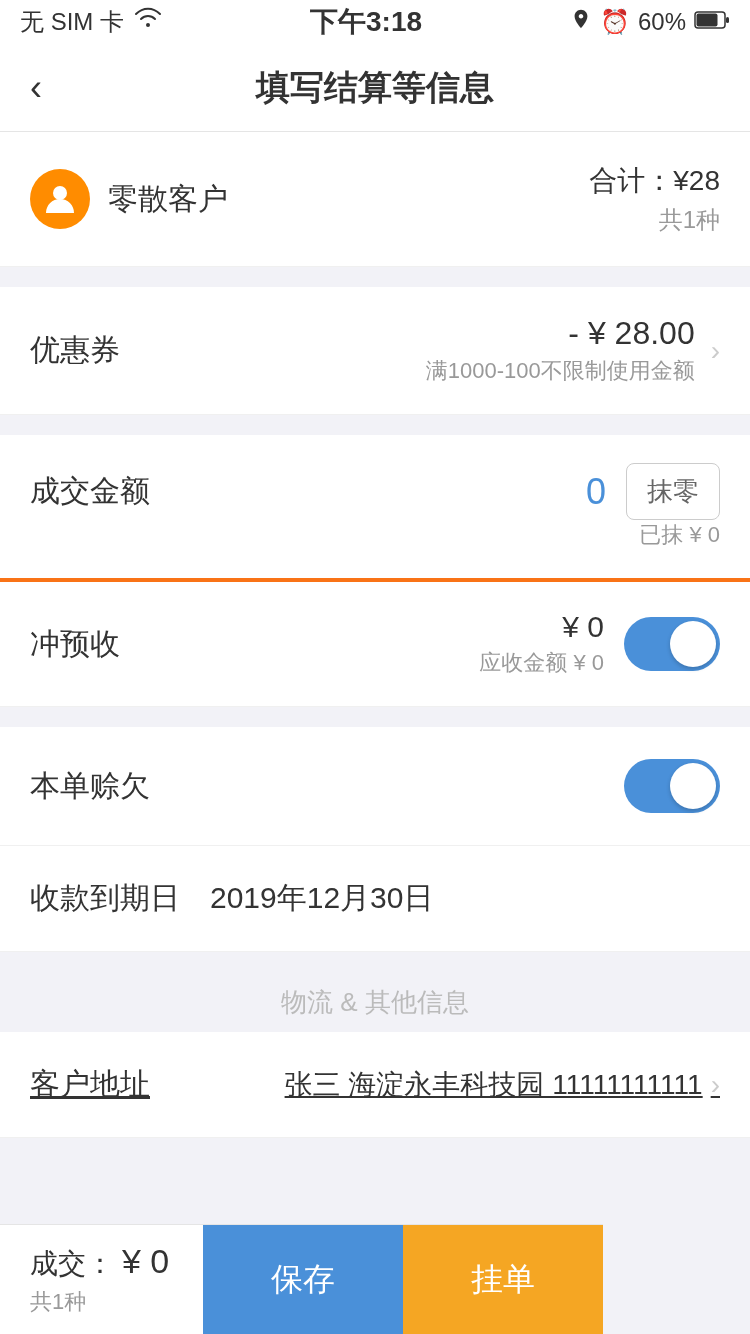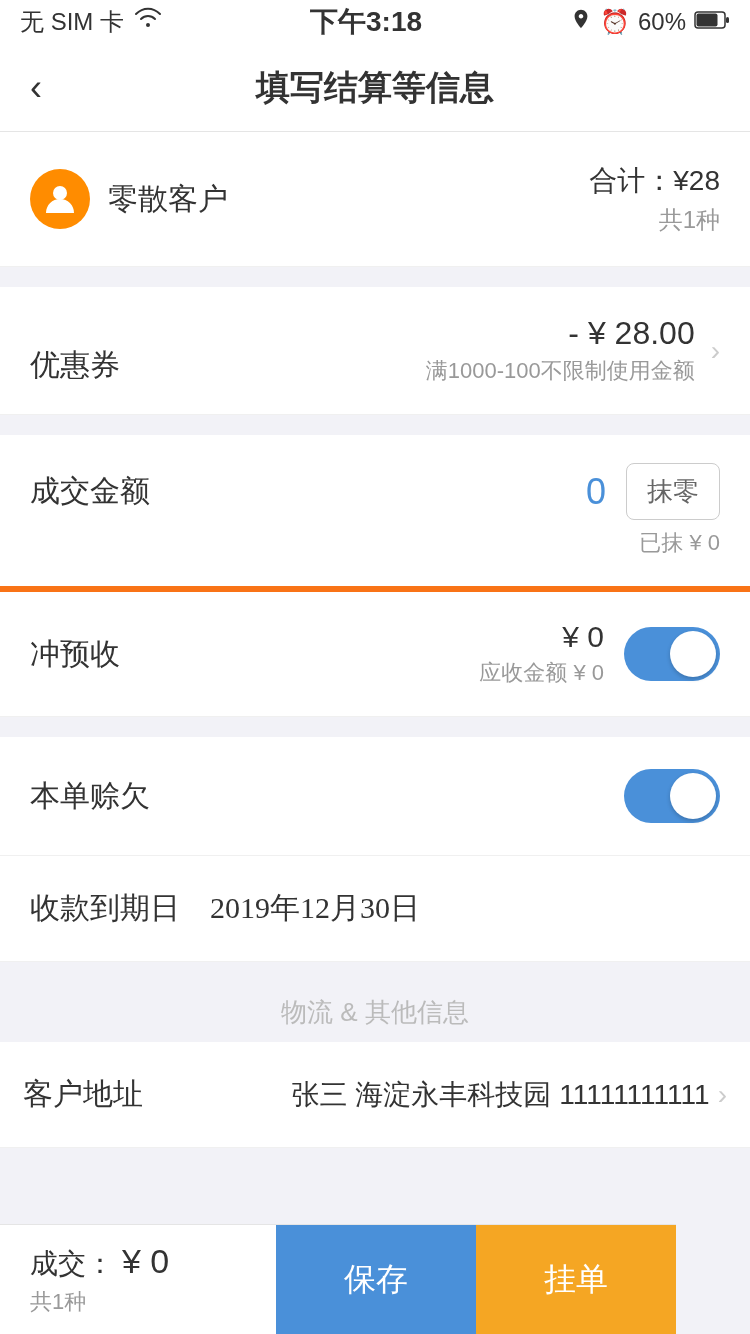--- a/index.html
+++ b/index.html
@@ -83,21 +83,21 @@
     .customer-right {
       text-align: right;
     }
     .divider-gray {
       height: 20px;
       background: #f2f2f7;
     }
     .row-item {
       background: #fff;
       display: flex;
-      align-items: flex-end;
+      align-items: center;
       justify-content: space-between;
       padding: 28px 30px;
       border-bottom: 1px solid #f0f0f0;
       min-height: 100px;
     }
     .row-label {
       font-size: 30px;
       color: #333;
     }
     .coupon-right {
@@ -174,58 +174,58 @@
       border-bottom: 1px solid #f0f0f0;
     }
     .due-date-label {
       font-size: 30px;
       color: #333;
       white-space: nowrap;
     }
     .due-date-value {
       font-size: 30px;
       color: #333;
-      font-family: Liberation Serif, serif;
     }
     .logistics-divider {
       background: #f2f2f7;
       height: 60px;
       display: flex;
       align-items: center;
       justify-content: center;
     }
     .logistics-text {
       font-size: 26px;
       color: #bbb;
     }
     .address-row {
       background: #fff;
       display: flex;
       align-items: center;
       justify-content: center;
-      padding: 32px 23px;
-      border-bottom: 1px solid #f0f0f0;
+      padding: 32px 30px;
+      border-bottom: 1px solid #f0f0f0;
+      text-decoration: underline;
     }
     .address-label {
       font-size: 30px;
       color: #333;
       white-space: nowrap;
       margin-right: 30px;
     }
     .address-value {
       font-size: 28px;
       color: #333;
       flex: 1;
       text-align: right;
     }
     .bottom-bar {
       position: fixed;
       bottom: 0;
       left: 0;
-      width: 676px;
+      width: 603px;
       height: 110px;
       background: #fff;
       display: flex;
       align-items: center;
       border-top: 1px solid #e5e5e5;
     }
     .bottom-info {
       flex: 1;
       padding: 0 30px;
     }
@@ -315,29 +315,29 @@
       <div style="text-align:right;">
         <div style="font-size:32px;color:#333;font-weight:500;">- ¥ 28.00</div>
         <div style="font-size:22px;color:#999;margin-top:4px;">满1000-100不限制使用金额</div>
       </div>
       <span class="chevron">›</span>
     </div>
   </div>
 
   <div class="divider-gray"></div>
 
-  <div style="background:#fff;padding:28px 30px;border-bottom:6px solid #f97316;">
+  <div style="background:#fff;padding:28px 30px;border-bottom:4px solid #f97316;">
     <div style="display:flex;align-items:center;justify-content:space-between;">
       <span class="row-label">成交金额</span>
       <div style="display:flex;align-items:center;gap:20px;">
         <input type="text" class="amount-input" value="0" style="font-size: 36px; color: rgb(74, 144, 217); font-weight: 500; border: none; outline: none; width: 80px; text-align: right; background: transparent;">
         <button class="round-zero-btn">抹零</button>
       </div>
     </div>
-    <div style="display:flex;justify-content:flex-end;margin-top:8px;">
+    <div style="display:flex;justify-content:flex-end;margin-top:0;">
       <span style="font-size:22px;color:#999;">已抹  ¥ 0</span>
     </div>
   </div>
 
   <div style="background:#fff;padding:28px 30px;border-bottom:1px solid #f0f0f0;">
     <div style="display:flex;align-items:center;justify-content:space-between;">
       <span class="row-label">冲预收</span>
       <div style="display:flex;align-items:center;gap:20px;">
         <div style="text-align:right;">
           <div style="font-size:30px;color:#333;font-weight:500;">¥ 0</div>

